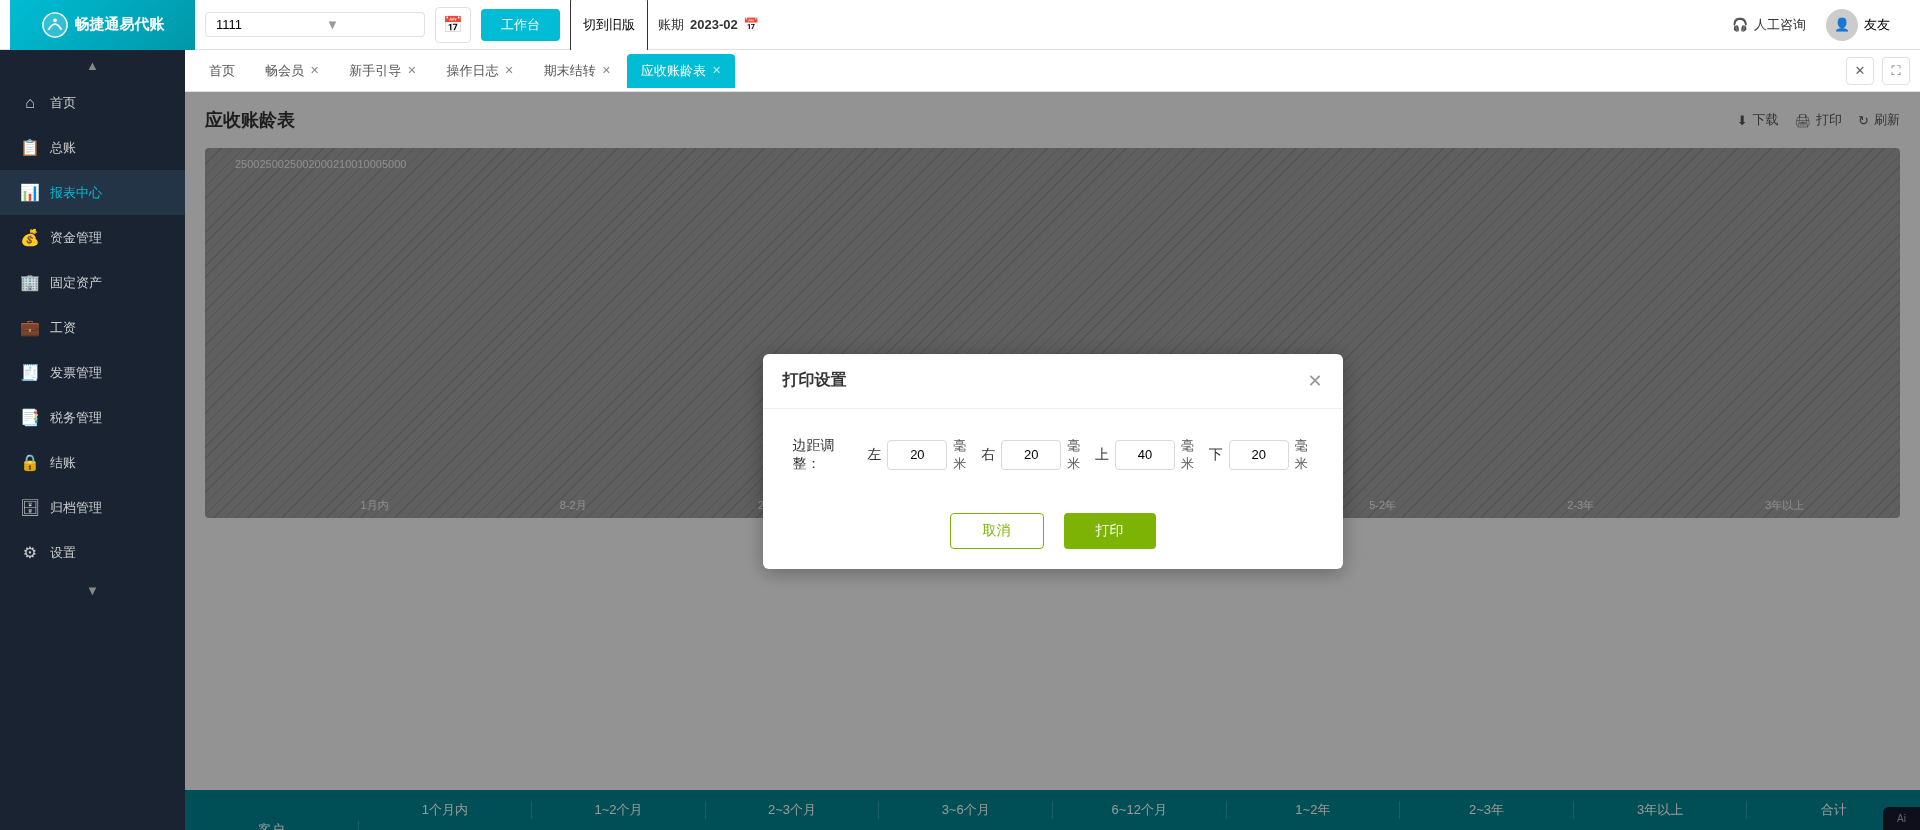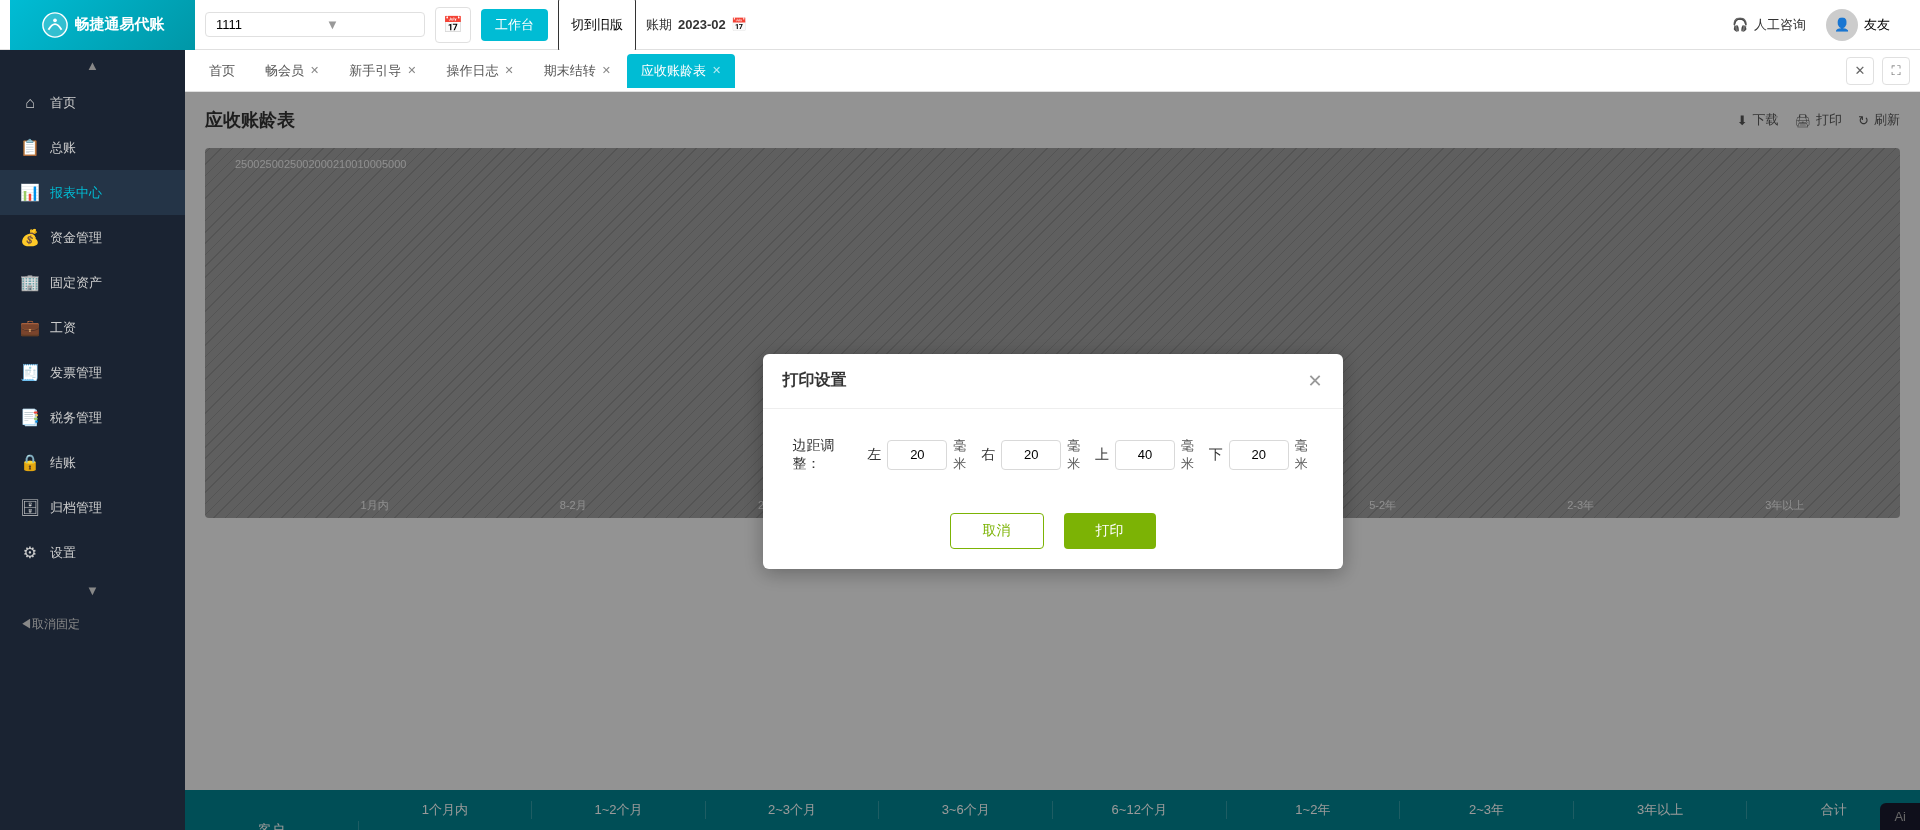--- a/index.html
+++ b/index.html
@@ -55,21 +55,21 @@
       justify-content: center;
       cursor: pointer;
       color: #666;
       font-size: 16px;
     }
     .workbench-btn {
       background: #00bcd4;
       color: #fff;
       border: none;
       border-radius: 4px;
-      padding: 7px 14px;
+      padding: 7px 20px;
       cursor: pointer;
       font-size: 13px;
     }
     .switch-btn {
       border: 1px solid #333;
       border-radius: 4px;
       padding: 18px 12px;
       background: #fff;
       cursor: pointer;
       font-size: 13px;
@@ -399,21 +399,21 @@
       font-size: 11px;
     }
 
     .ai-badge {
       position: fixed;
       bottom: 0;
       right: 0;
       background: #1a1a2e;
       color: #aaa;
       padding: 6px 14px;
-      font-size: 13px;
+      font-size: 10px;
       border-top-left-radius: 6px;
     }
   </style>
 </head>
 <body>
 
 <div class="top-header">
   <div class="logo-area">
     <svg class="logo-icon" viewBox="0 0 30 30" fill="none">
       <circle cx="15" cy="15" r="13" fill="rgba(255,255,255,0.2)" stroke="white" stroke-width="1.5"></circle>
@@ -500,23 +500,20 @@
       <span class="icon">🗄</span>
       <span>归档管理</span>
     </div>
     <div class="sidebar-item">
       <span class="icon">⚙</span>
       <span>设置</span>
     </div>
 
     <div class="sidebar-scroll-btn">▼</div>
 
-    <div class="sidebar-bottom">
-      <span>◀取消固定</span>
-    </div>
   </div>
 
   <div class="content-area">
 
     <div class="tabs-bar">
       <div class="tab">
         <span>首页</span>
       </div>
       <div class="tab">
         <span>畅会员</span>

